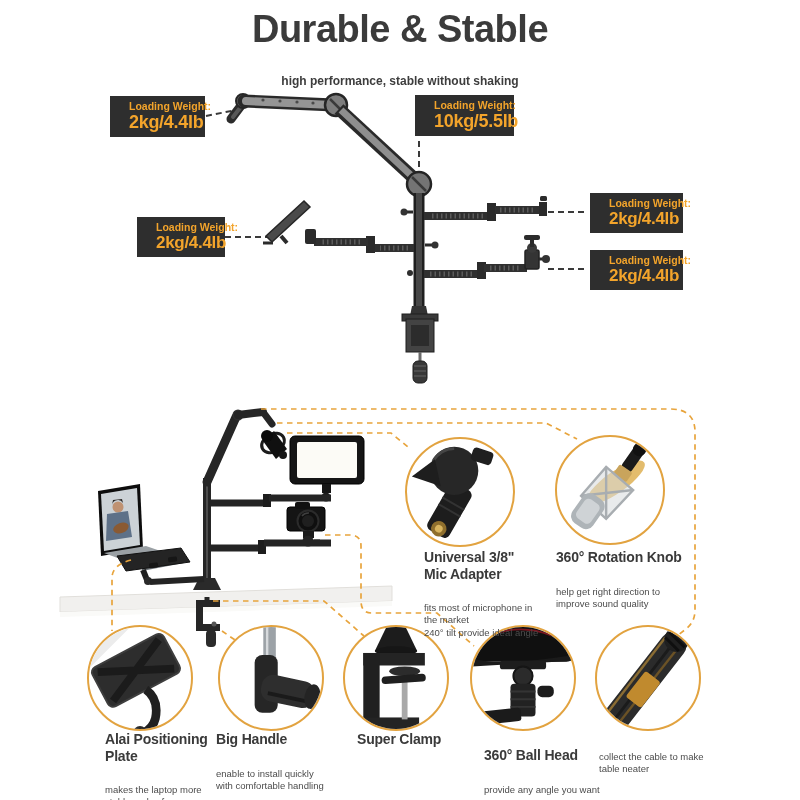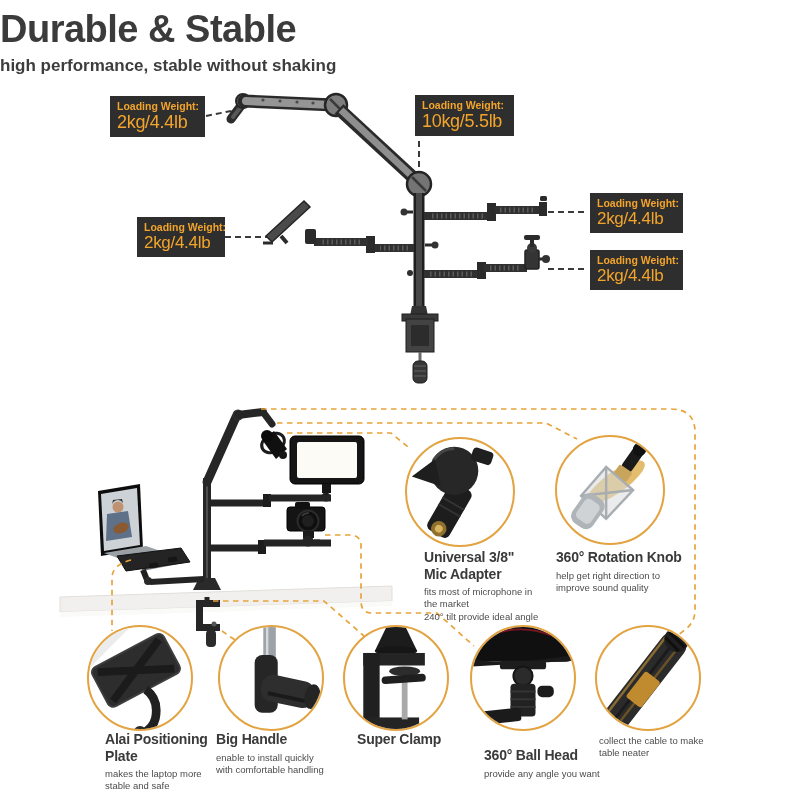--- a/index.html
+++ b/index.html
@@ -1,30 +1,30 @@
 <!DOCTYPE html>
 <html><head>
 <meta charset="utf-8">
 <style>
   html,body{margin:0;padding:0;background:#ffffff;}
   .stage{position:relative;width:800px;height:800px;background:#fff;overflow:hidden;
          font-family:"Liberation Sans",sans-serif;}
-  .hdr{position:absolute;left:0;top:10px;width:800px;}
+  .hdr{position:absolute;left:0;top:10px;width:800px;text-align:center;}
   .hdr .title{font-size:38px;font-weight:800;color:#3b3b3b;letter-spacing:-0.5px;line-height:1.05;}
-  .hdr .sub{font-size:17px;font-weight:700;color:#3d3d3d;margin-top:6px;}
+  .hdr .sub{font-size:12px;font-weight:700;color:#3d3d3d;margin-top:24px;}
   svg.canvas{position:absolute;left:0;top:0;}
-  .lbox{position:absolute;background:#2e2e2e;color:#f3a42b;padding:4px 7px 5px 7px;box-sizing:border-box;}
+  .lbox{position:absolute;background:#2e2e2e;color:#f3a42b;padding:4px 7px 5px 19px;box-sizing:border-box;}
   .lbox .lh{font-size:10.5px;font-weight:700;line-height:1.2;white-space:nowrap;}
-  .lbox .lv{font-size:17px;font-weight:400;line-height:1.1;white-space:nowrap;letter-spacing:-0.3px;}
+  .lbox .lv{font-size:17px;font-weight:700;line-height:1.1;white-space:nowrap;letter-spacing:-0.3px;}
   .lbox.big .lv{font-size:18px;}
   .fcircle{position:absolute;border-radius:50%;border:2px solid #e2a340;background:#fff;overflow:hidden;box-sizing:border-box;}
   .fcircle svg{display:block;width:100%;height:100%;}
   .feat{position:absolute;}
   .feat .ft{font-size:14px;font-weight:800;color:#3a3a3a;line-height:1.18;white-space:pre-line;letter-spacing:-0.2px;}
-  .feat .fd{font-size:9.5px;font-weight:400;color:#4c4c4c;line-height:1.3;margin-top:4px;white-space:pre-line;}
+  .feat .fd{font-size:9.5px;font-weight:400;color:#4c4c4c;line-height:1.3;margin-top:20px;white-space:pre-line;}
 </style>
 </head>
 <body>
 
 <div class="stage">
 
   <div class="hdr">
     <div class="title">Durable &amp; Stable</div>
     <div class="sub">high performance, stable without shaking</div>
   </div>

